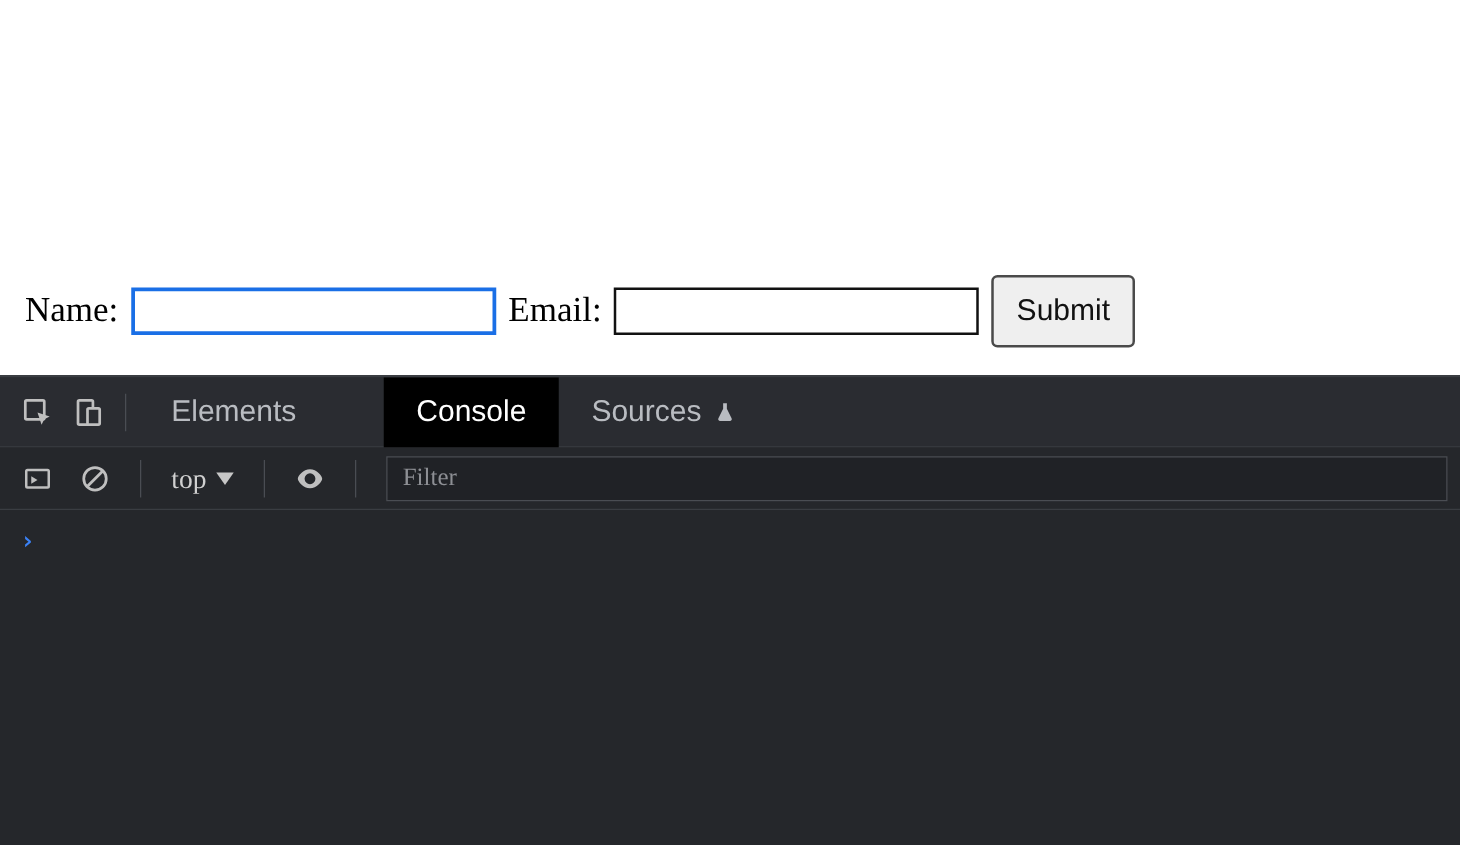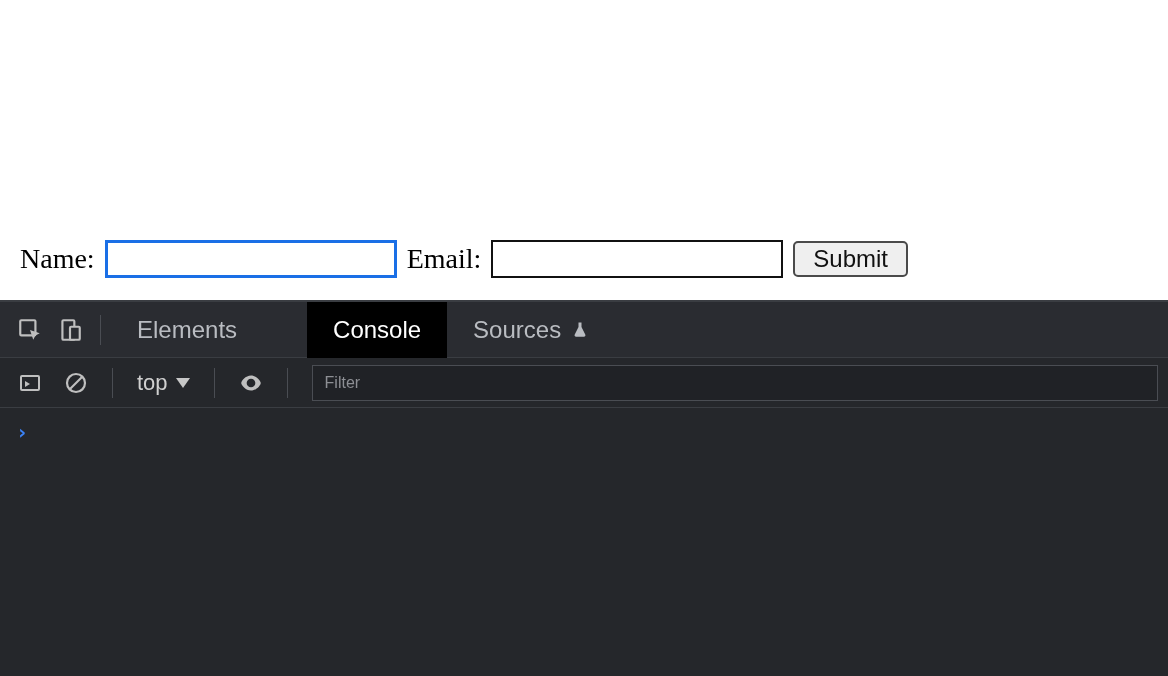--- a/index.html
+++ b/index.html
@@ -24,21 +24,21 @@
       background: #fff;
       font-size: 20px;
       padding: 0 6px;
       font-family: Arial, sans-serif;
     }
     .text-input.focused {
       border: 3px solid #1a6fe6;
       outline: none;
     }
     .submit-btn {
-      height: 36px;
+      height: 58px;
       padding: 0 18px;
       font-size: 24px;
       font-family: Arial, sans-serif;
       background: #efefef;
       border: 2px solid #4a4a4a;
       border-radius: 5px;
       cursor: pointer;
       color: #111;
     }
 
@@ -98,20 +98,21 @@
 
     
     .console-toolbar {
       height: 50px;
       display: flex;
       align-items: center;
       padding: 0 10px;
       gap: 6px;
       background: #25272b;
       border-bottom: 1px solid #3a3d42;
+      font-family: Liberation Serif, serif;
     }
     .context-select {
       display: flex;
       align-items: center;
       gap: 8px;
       font-size: 22px;
       color: #d0d0d0;
       padding: 0 8px;
       cursor: pointer;
     }
@@ -121,21 +122,21 @@
       border-right: 7px solid transparent;
       border-top: 10px solid #c7c7c7;
     }
     .filter-input {
       flex: 1;
       height: 36px;
       margin-left: 8px;
       background: #202226;
       border: 1px solid #4a4d53;
       color: #c7c7c7;
-      font-size: 16px;
+      font-size: 20px;
       padding: 0 12px;
       font-family: inherit;
     }
     .filter-input::placeholder { color: #8d8f94; }
 
     
     .console-body {
       flex: 1;
       background: #25272b;
       padding: 12px 16px;

